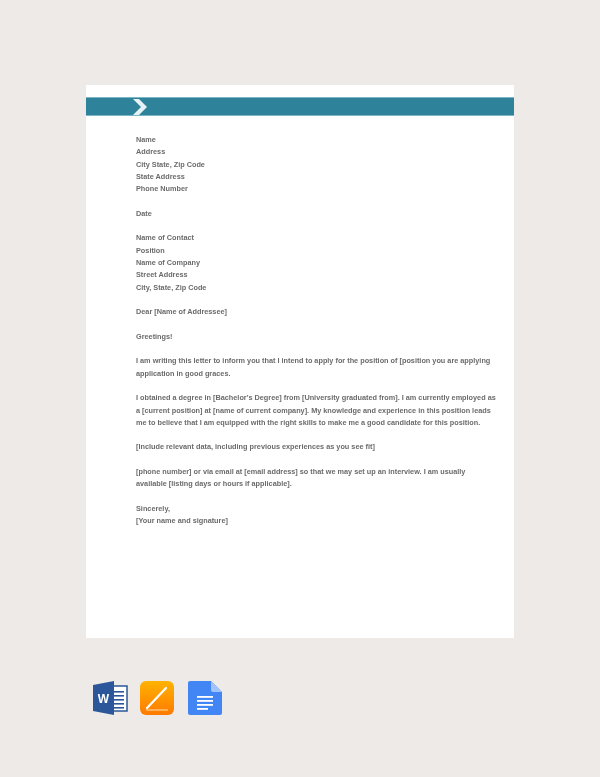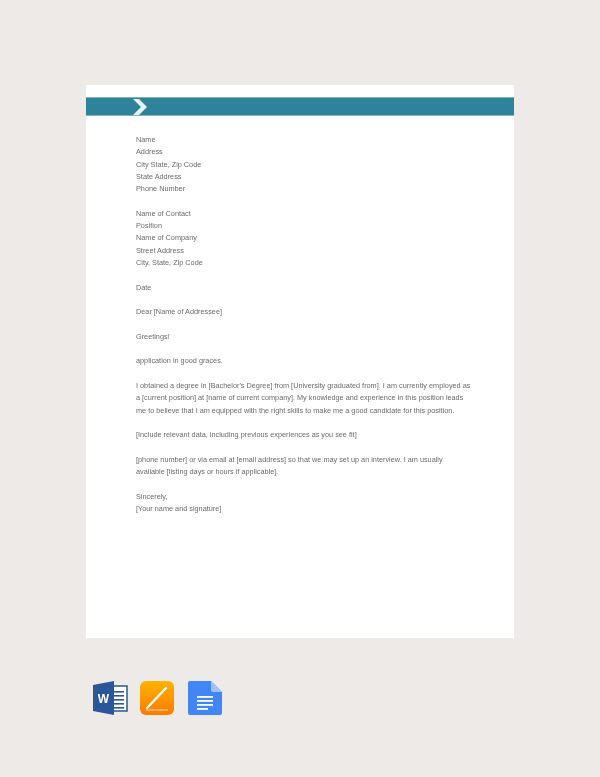--- a/index.html
+++ b/index.html
@@ -32,21 +32,21 @@
   }
   .letter {
     position: absolute;
     left: 50px; top: 49px;
     width: 340px;
     font-size: 7.3px;
     line-height: 12.3px;
     color: #6b6b6b;
   }
   .letter p { margin: 0 0 12.3px 0; }
-  .letter .line { display: block; white-space: nowrap; }
+  .letter .line { display: block; white-space: nowrap; font-weight: bold; }
   .icons {
     position: absolute;
     left: 93px; top: 681px;
     height: 34px;
   }
   .icon { position: absolute; top: 0; width: 35px; height: 34px; }
   .icon.word { left: 0; }
   .icon.pages { left: 47px; }
   .icon.docs { left: 95px; }
 </style>
@@ -62,36 +62,37 @@
 
   <div class="letter">
     <p>
       <span class="line">Name</span>
       <span class="line">Address</span>
       <span class="line">City State, Zip Code</span>
       <span class="line">State Address</span>
       <span class="line">Phone Number</span>
     </p>
     <p>
+        <span class="line">Date</span>
+      </p>
+    <p>
       <span class="line">Name of Contact</span>
       <span class="line">Position</span>
       <span class="line">Name of Company</span>
       <span class="line">Street Address</span>
       <span class="line">City, State, Zip Code</span>
     </p>
     <p>
-        <span class="line">Date</span>
-      </p>
-    <p>
         <span class="line">Dear [Name of Addressee]</span>
       </p>
     <p>
         <span class="line">Greetings!</span>
       </p>
     <p>
+      <span class="line">I am writing this letter to inform you that I intend to apply for the position of [position you are applying</span>
       <span class="line">application in good graces.</span>
     </p>
     <p>
       <span class="line">I obtained a degree in [Bachelor's Degree] from [University graduated from]. I am currently employed as</span>
       <span class="line">a [current position] at [name of current company]. My knowledge and experience in this position leads</span>
       <span class="line">me to believe that I am equipped with the right skills to make me a good candidate for this position.</span>
     </p>
     <p>
       <span class="line">[Include relevant data, including previous experiences as you see fit]</span>
     </p>

